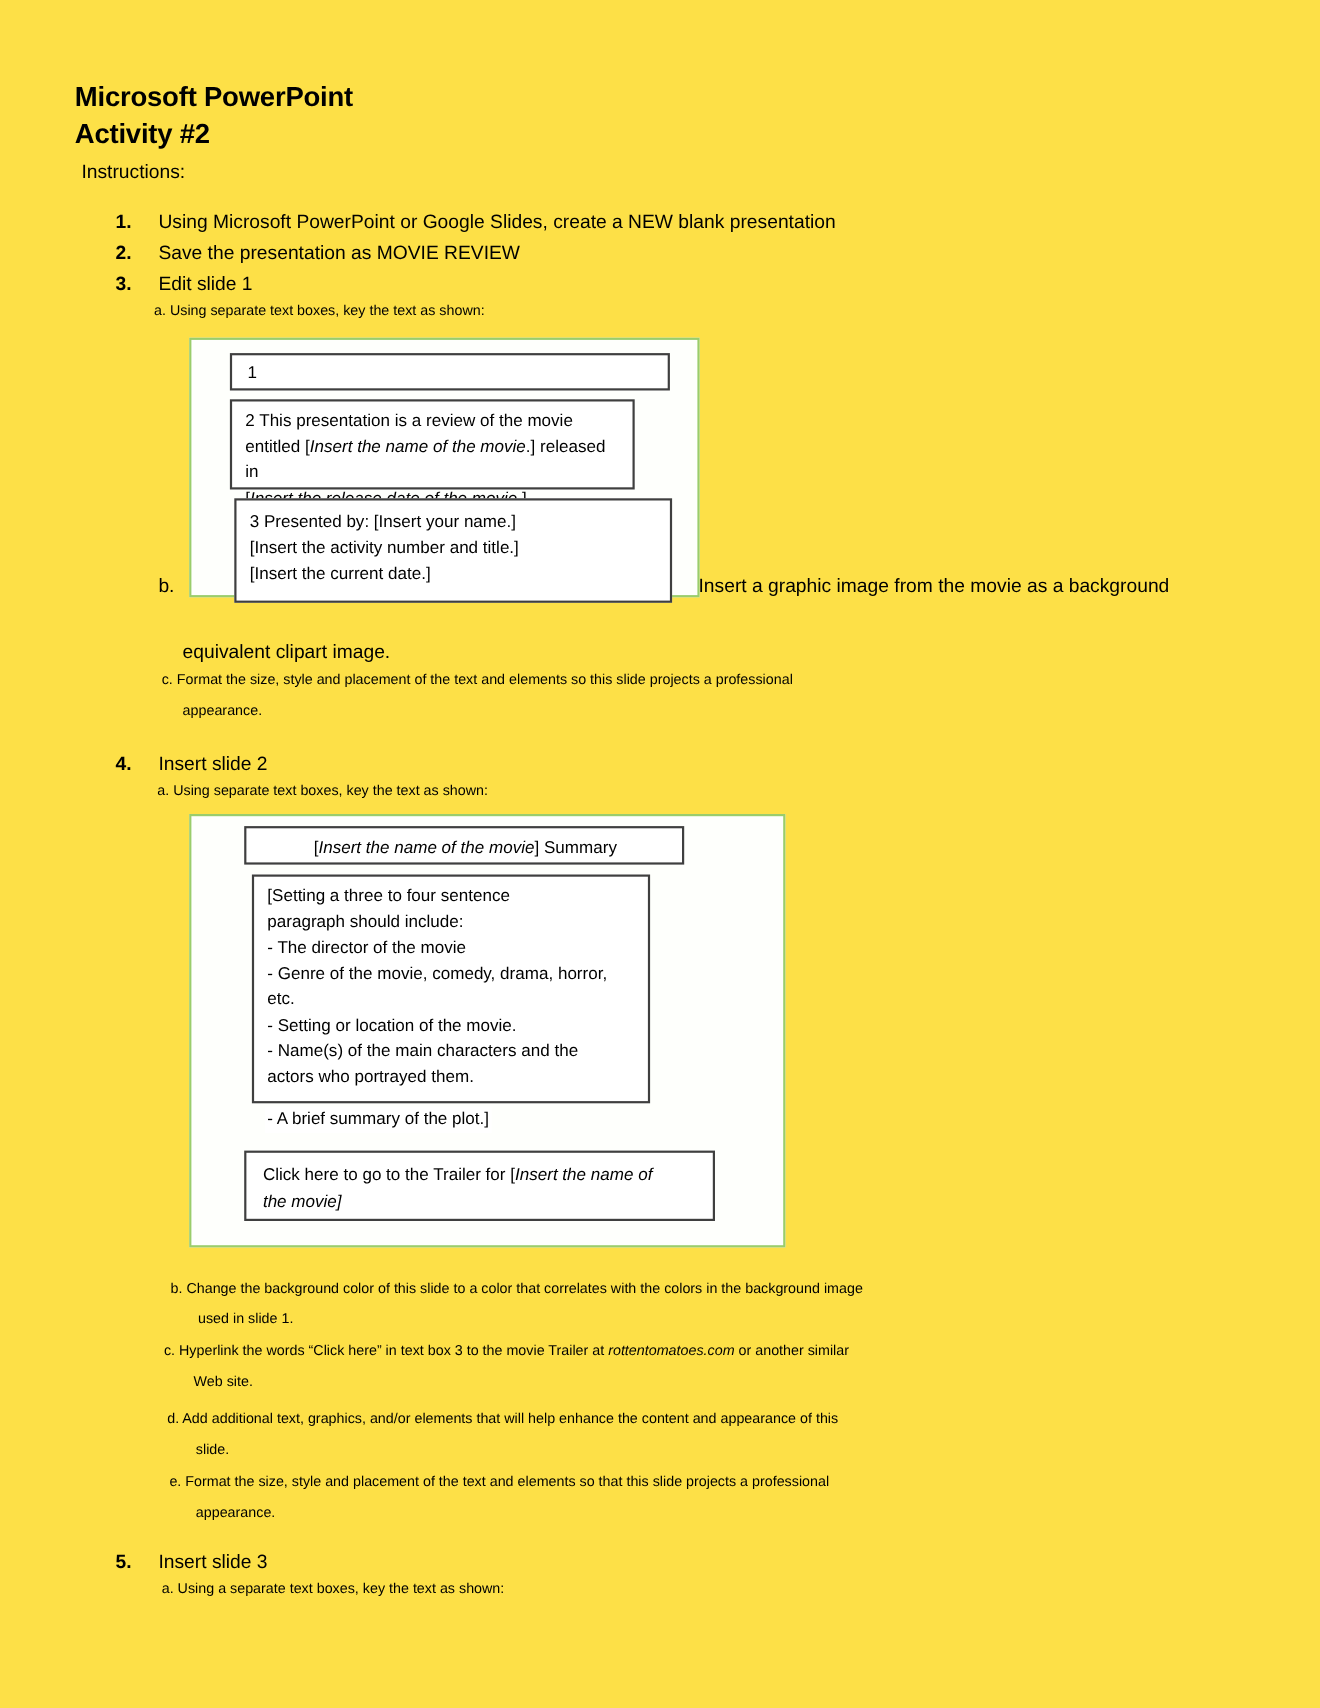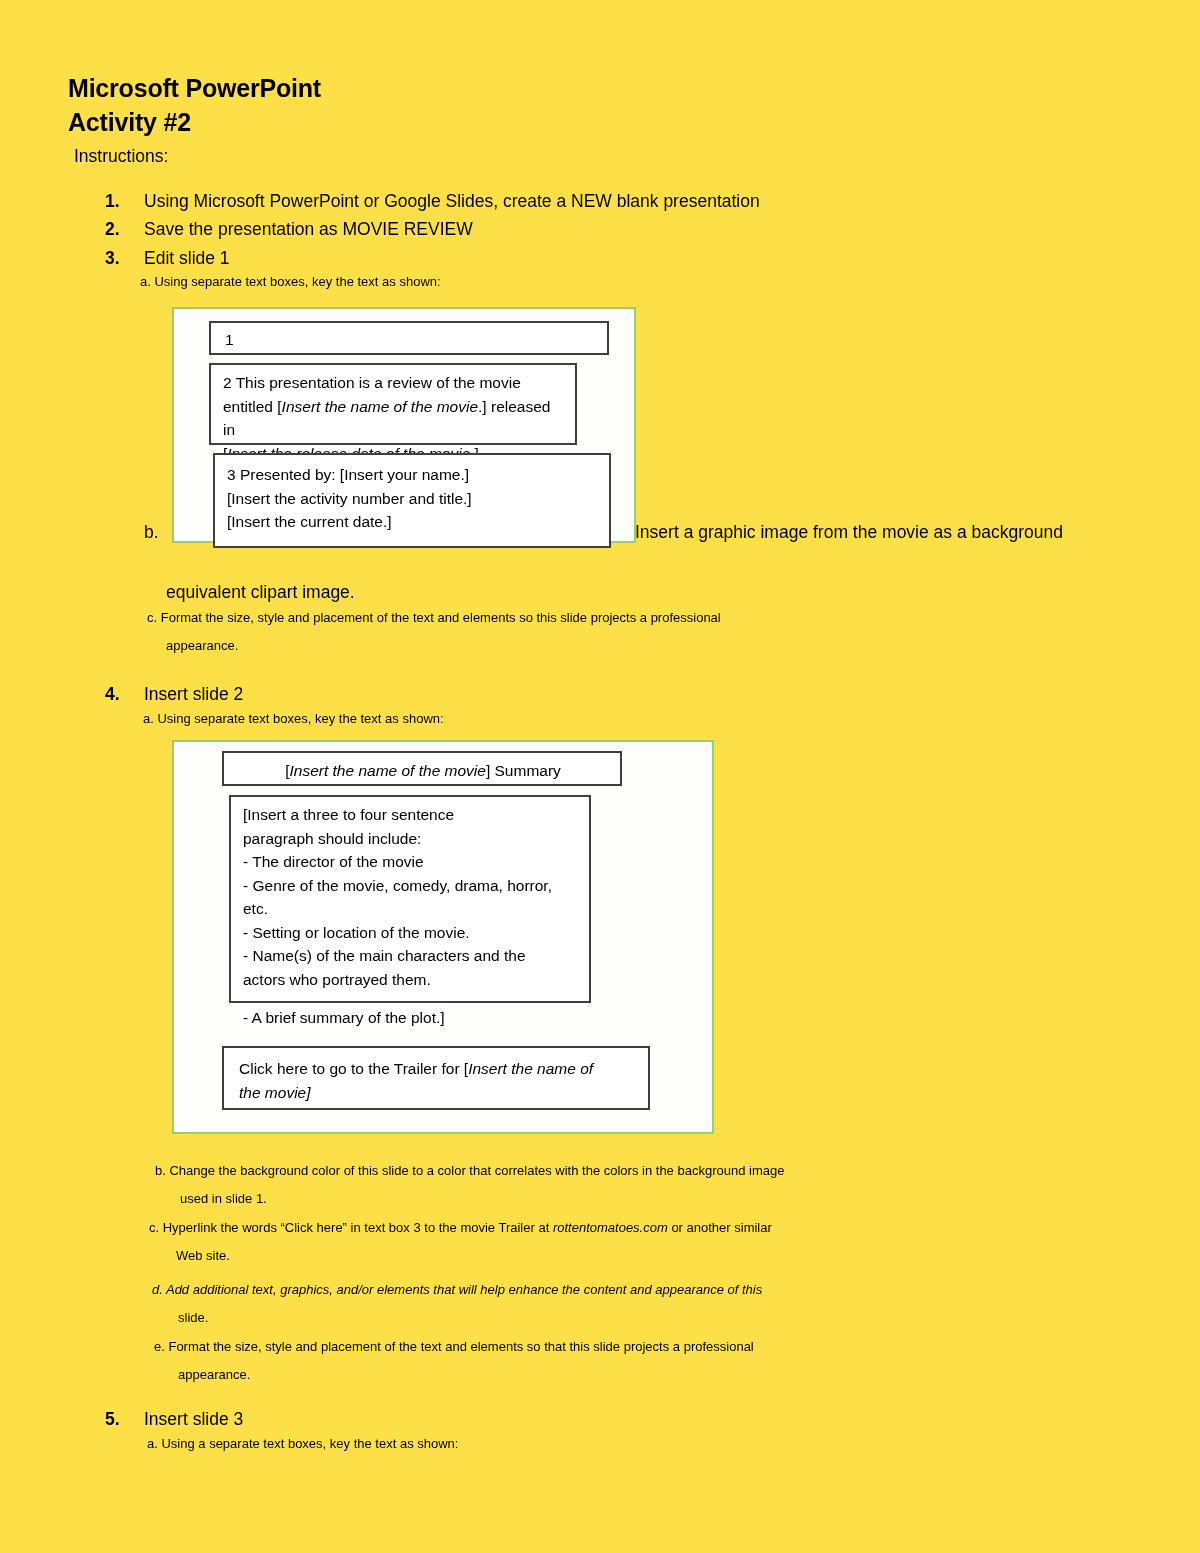--- a/index.html
+++ b/index.html
@@ -141,21 +141,21 @@
   <div class="num-item" style="left:144px; top:681px;">Insert slide 2</div>
   <div class="sub-item" style="left:143px; top:709px;">a. Using separate text boxes, key the text as shown:</div>
 
   <div class="slide-frame" style="left:172px; top:740px; width:542px; height:394px;"></div>
 
   <div class="tbox centered" style="left:222px; top:751px; width:400px; height:35px; padding-top:6px;">
     <span>[</span><span class="ital">Insert the name of the movie</span><span>] Summary</span>
   </div>
 
   <div class="tbox" style="left:229px; top:795px; width:362px; height:208px; padding-top:6px;">
-    <div>[Insert a three to four sentence</div>
+    <div>[Setting a three to four sentence</div>
     <div>paragraph should include:</div>
     <div>- The director of the movie</div>
     <div>- Genre of the movie, comedy, drama, horror,</div>
     <div>etc.</div>
     <div>- Setting or location of the movie.</div>
     <div>- Name(s) of the main characters and the</div>
     <div>actors who portrayed them.</div>
   </div>
 
   <div style="position:absolute; left:241px; top:1006px; font-size:15.5px; line-height:1.52; background:#ffffff; padding:0 2px;">- A brief summary of the plot.]</div>
@@ -164,21 +164,21 @@
     <div><span>Click here to go to the Trailer for [</span><span class="ital">Insert the name of</span></div>
     <div class="ital">the movie]</div>
   </div>
 
   <div class="sub-item" style="left:155px; top:1161px;">b.  Change the background color of this slide to a color that correlates with the colors in the background image</div>
   <div class="sub-item" style="left:180px; top:1189px;">used in slide 1.</div>
 
   <div class="sub-item" style="left:149px; top:1218px;"><span>c. Hyperlink the words “Click here” in text box 3 to the movie Trailer at </span><span class="ital">rottentomatoes.com</span><span> or another similar</span></div>
   <div class="sub-item" style="left:176px; top:1246px;">Web site.</div>
 
-  <div class="sub-item" style="left:152px; top:1280px;font-style:italic;">d. Add additional text, graphics, and/or elements that will help enhance the content and appearance of this</div>
+  <div class="sub-item" style="left:152px; top:1280px;">d. Add additional text, graphics, and/or elements that will help enhance the content and appearance of this</div>
   <div class="sub-item" style="left:178px; top:1308px;">slide.</div>
 
   <div class="sub-item" style="left:154px; top:1337px;">e. Format the size, style and placement of the text and elements so that this slide projects a professional</div>
   <div class="sub-item" style="left:178px; top:1365px;">appearance.</div>
 
   <div class="num-marker" style="left:105px; top:1406px;">5.</div>
   <div class="num-item" style="left:144px; top:1406px;">Insert slide 3</div>
   <div class="sub-item" style="left:147px; top:1434px;">a. Using a separate text boxes, key the text as shown:</div>
 
 </div>

